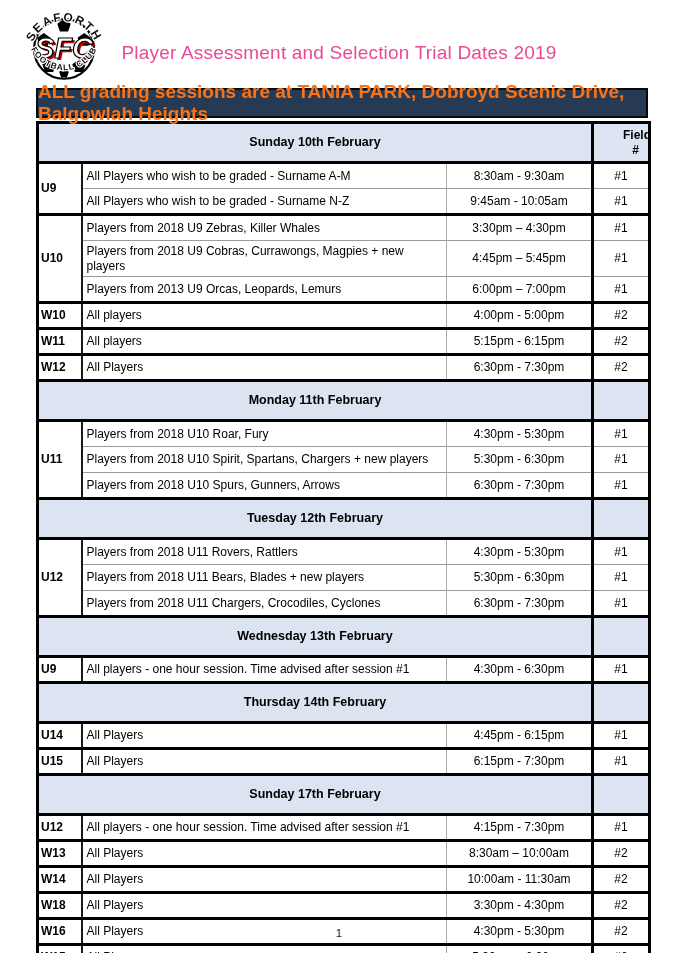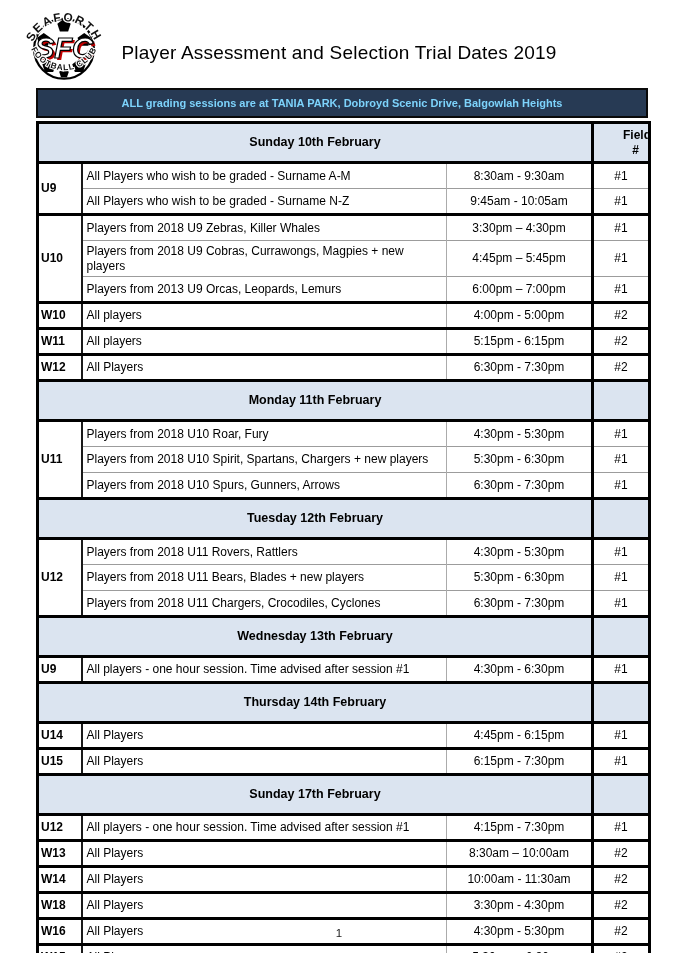--- a/index.html
+++ b/index.html
@@ -9,31 +9,31 @@
     font-family: "Liberation Sans", sans-serif;
     color: #000;
     position: relative;
     overflow: hidden;
   }
   .header { position: relative; height: 88px; }
   .logo { position: absolute; left: 20px; top: 3px; width: 88px; height: 88px; }
   .title {
     position: absolute; left: 0; right: 0; top: 42px;
     text-align: center;
-    font-size: 19px; font-weight: 400; color: #000000;
+    font-size: 19px; font-weight: 400; color: #ec4899;
     letter-spacing: 0.2px;
   }
   .banner {
     margin-left: 36px; width: 612px; height: 30px;
     background: #273a54;
     border: 2px solid #0a0a0a;
     display: flex; align-items: center; justify-content: center;
   }
   .banner span {
-    color: #7dd3fc; font-weight: bold; font-size: 11px;
+    color: #f97316; font-weight: bold; font-size: 19px;
   }
   table.schedule {
     margin-left: 36px; margin-top: 3px;
     width: 612px;
     border-collapse: collapse;
     border: 3px solid #000;
     table-layout: fixed;
     font-size: 12px;
   }
   td { vertical-align: middle; line-height: 1.22; }

